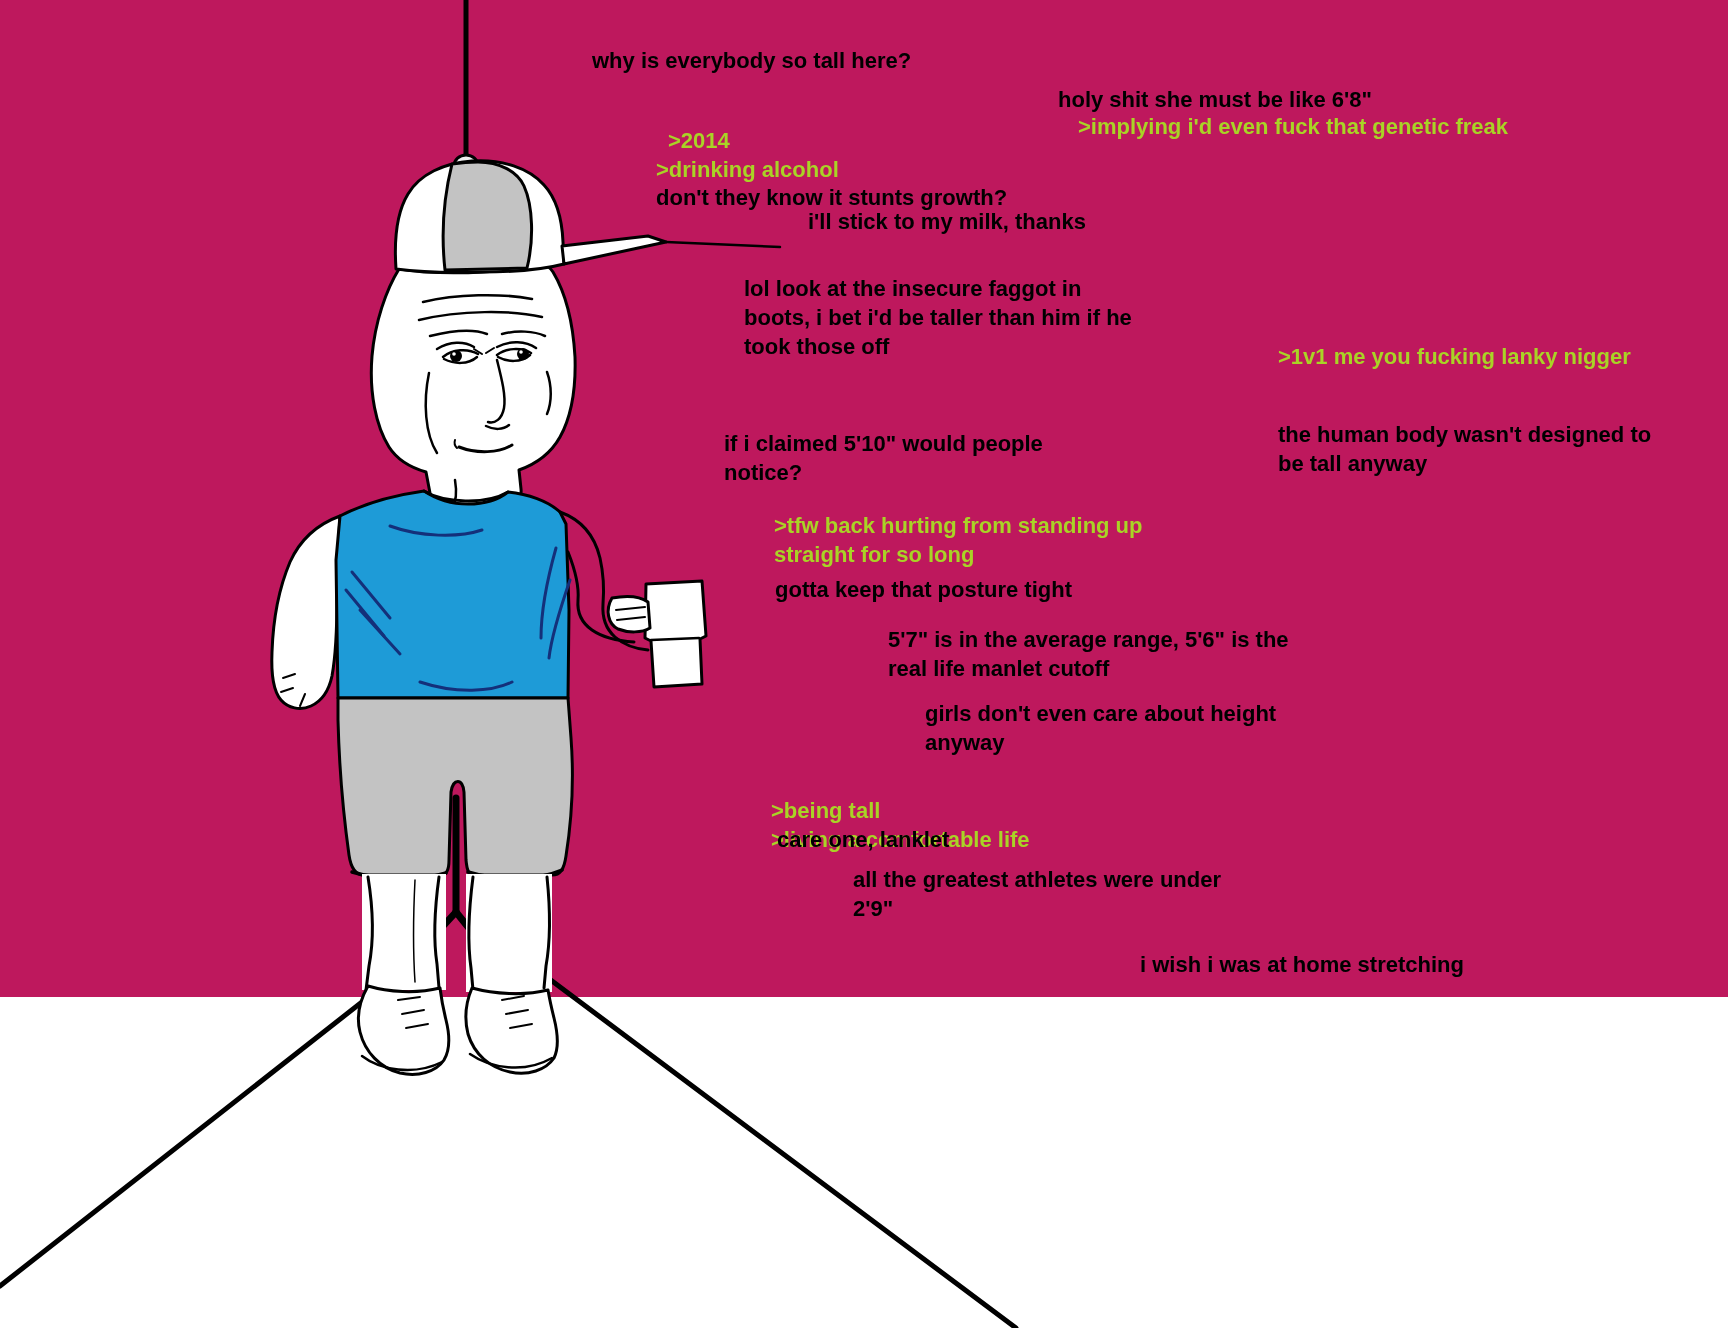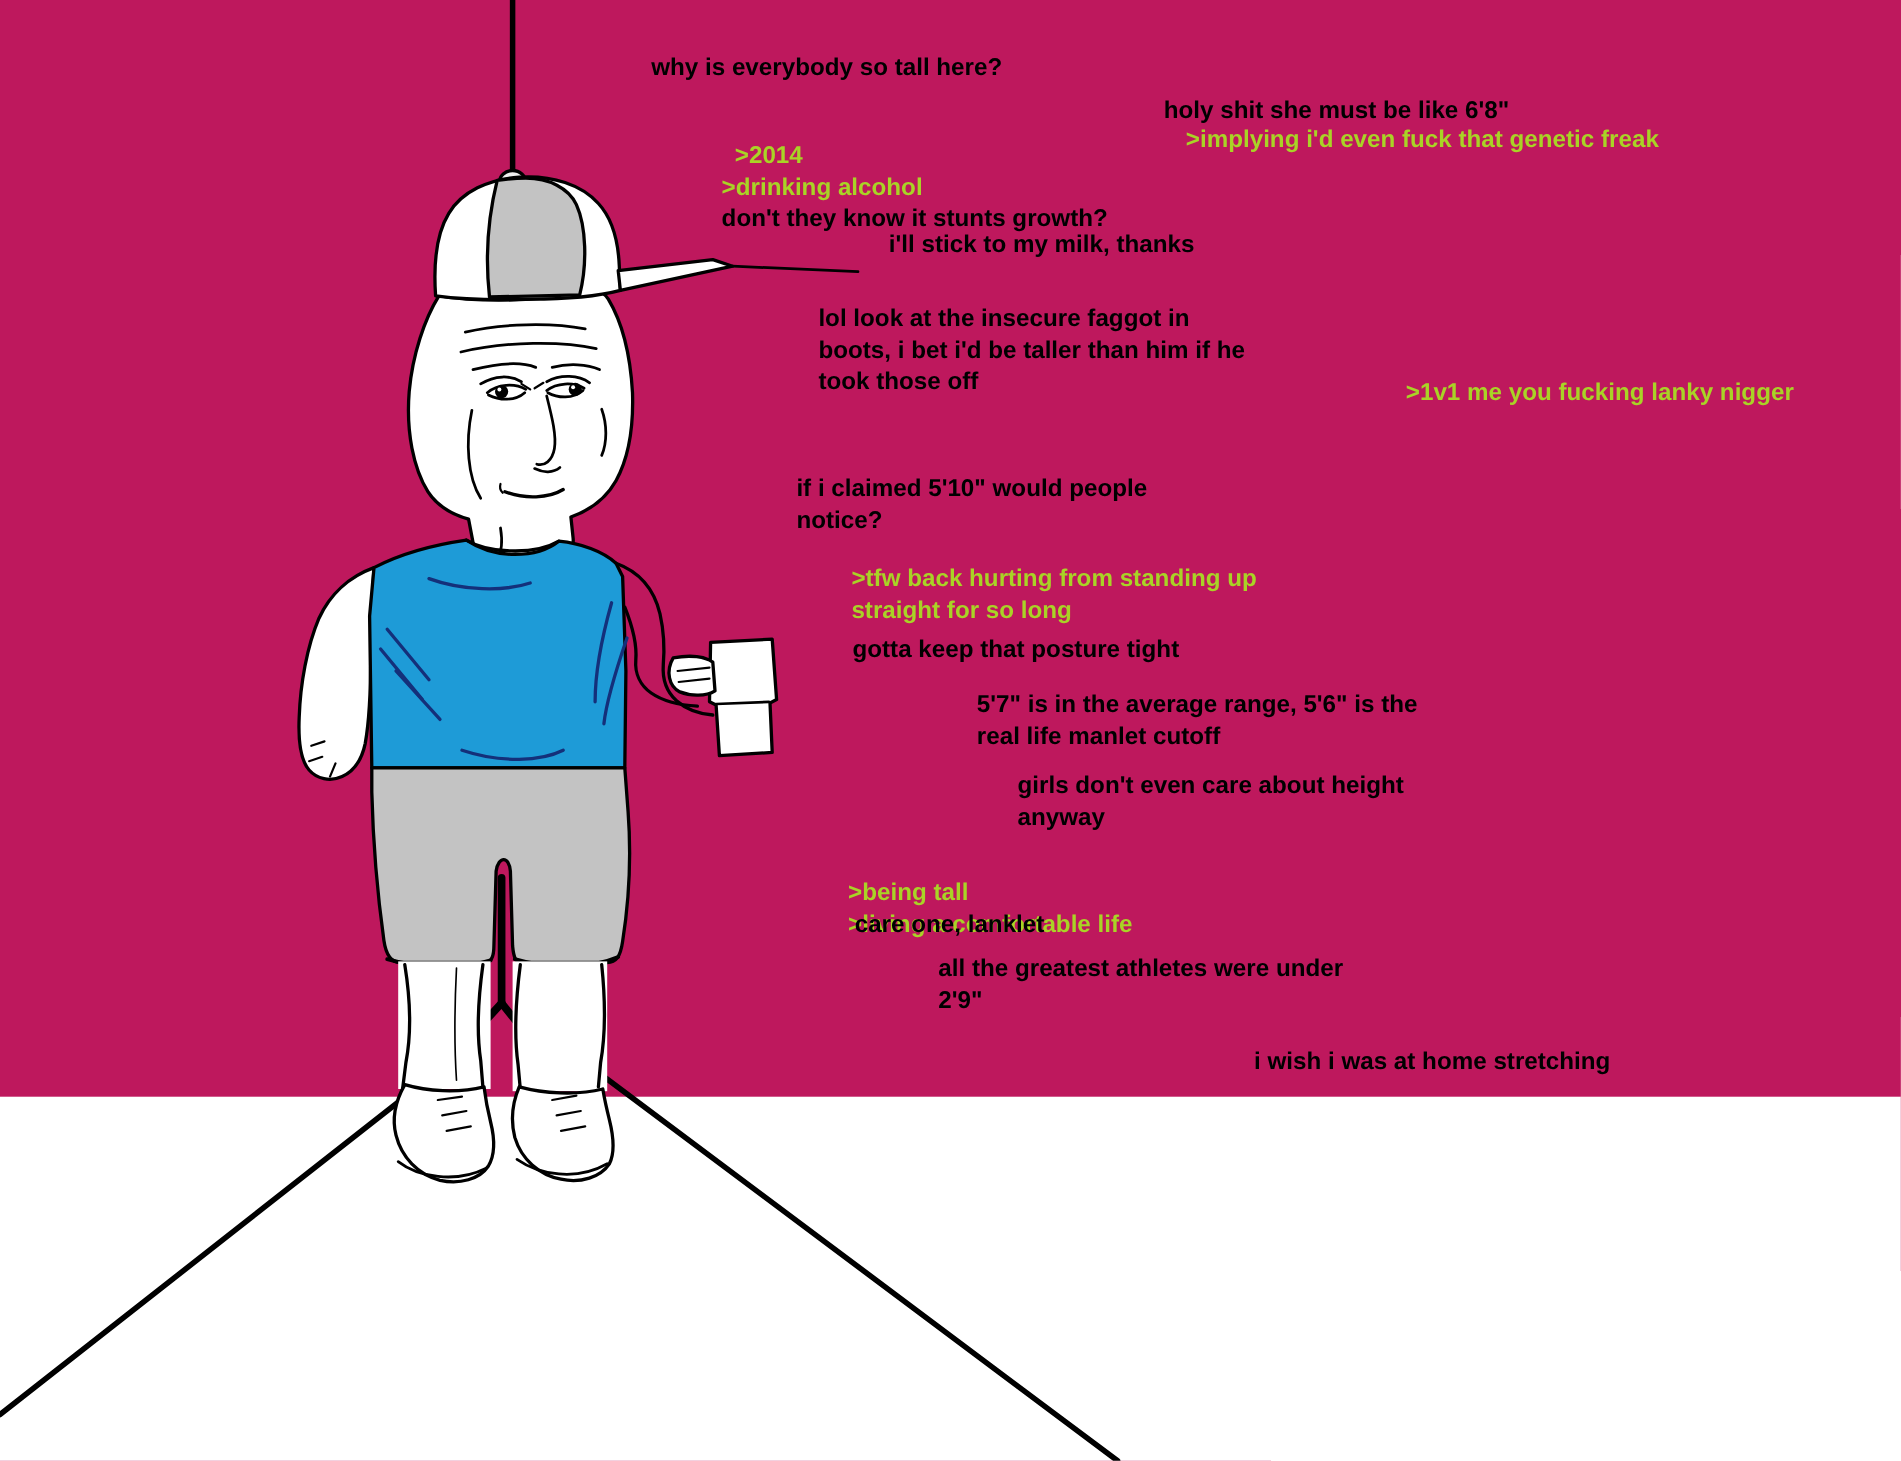--- a/index.html
+++ b/index.html
@@ -166,20 +166,22 @@
   <div class="thought green" style="left:620px;  top:126px;margin-left:48px;">&gt;2014</div>
   <div class="thought green" style="left:656px;  top:155px;">&gt;drinking alcohol</div>
   <div class="thought" style="left:656px;  top:183px;">don't they know it stunts growth?</div>
   <div class="thought" style="left:808px;  top:207px;">i'll stick to my milk, thanks</div>
   <div class="thought green" style="left:1278px; top:306px;margin-top:36px;">&gt;1v1 me you fucking lanky nigger</div>
   <div class="thought" style="left:744px;  top:274px;">lol look at the insecure faggot in
 boots, i bet i'd be taller than him if he
 took those off</div>
   <div class="thought" style="left:724px;  top:429px;">if i claimed 5'10" would people
 notice?</div>
+  <div class="thought" style="left:1278px; top:420px;">the human body wasn't designed to
+be tall anyway</div>
   <div class="thought green" style="left:774px;  top:511px;">&gt;tfw back hurting from standing up
 straight for so long</div>
   <div class="thought" style="left:775px;  top:575px;">gotta keep that posture tight</div>
   <div class="thought" style="left:888px;  top:625px;">5'7" is in the average range, 5'6" is the
 real life manlet cutoff</div>
   <div class="thought" style="left:925px;  top:699px;">girls don't even care about height
 anyway</div>
   <div class="thought green" style="left:771px;  top:768px;margin-top:28px;">&gt;being tall
 &gt;living a comfortable life</div>
   <div class="thought" style="left:777px;  top:825px;">care one, lanklet</div>

